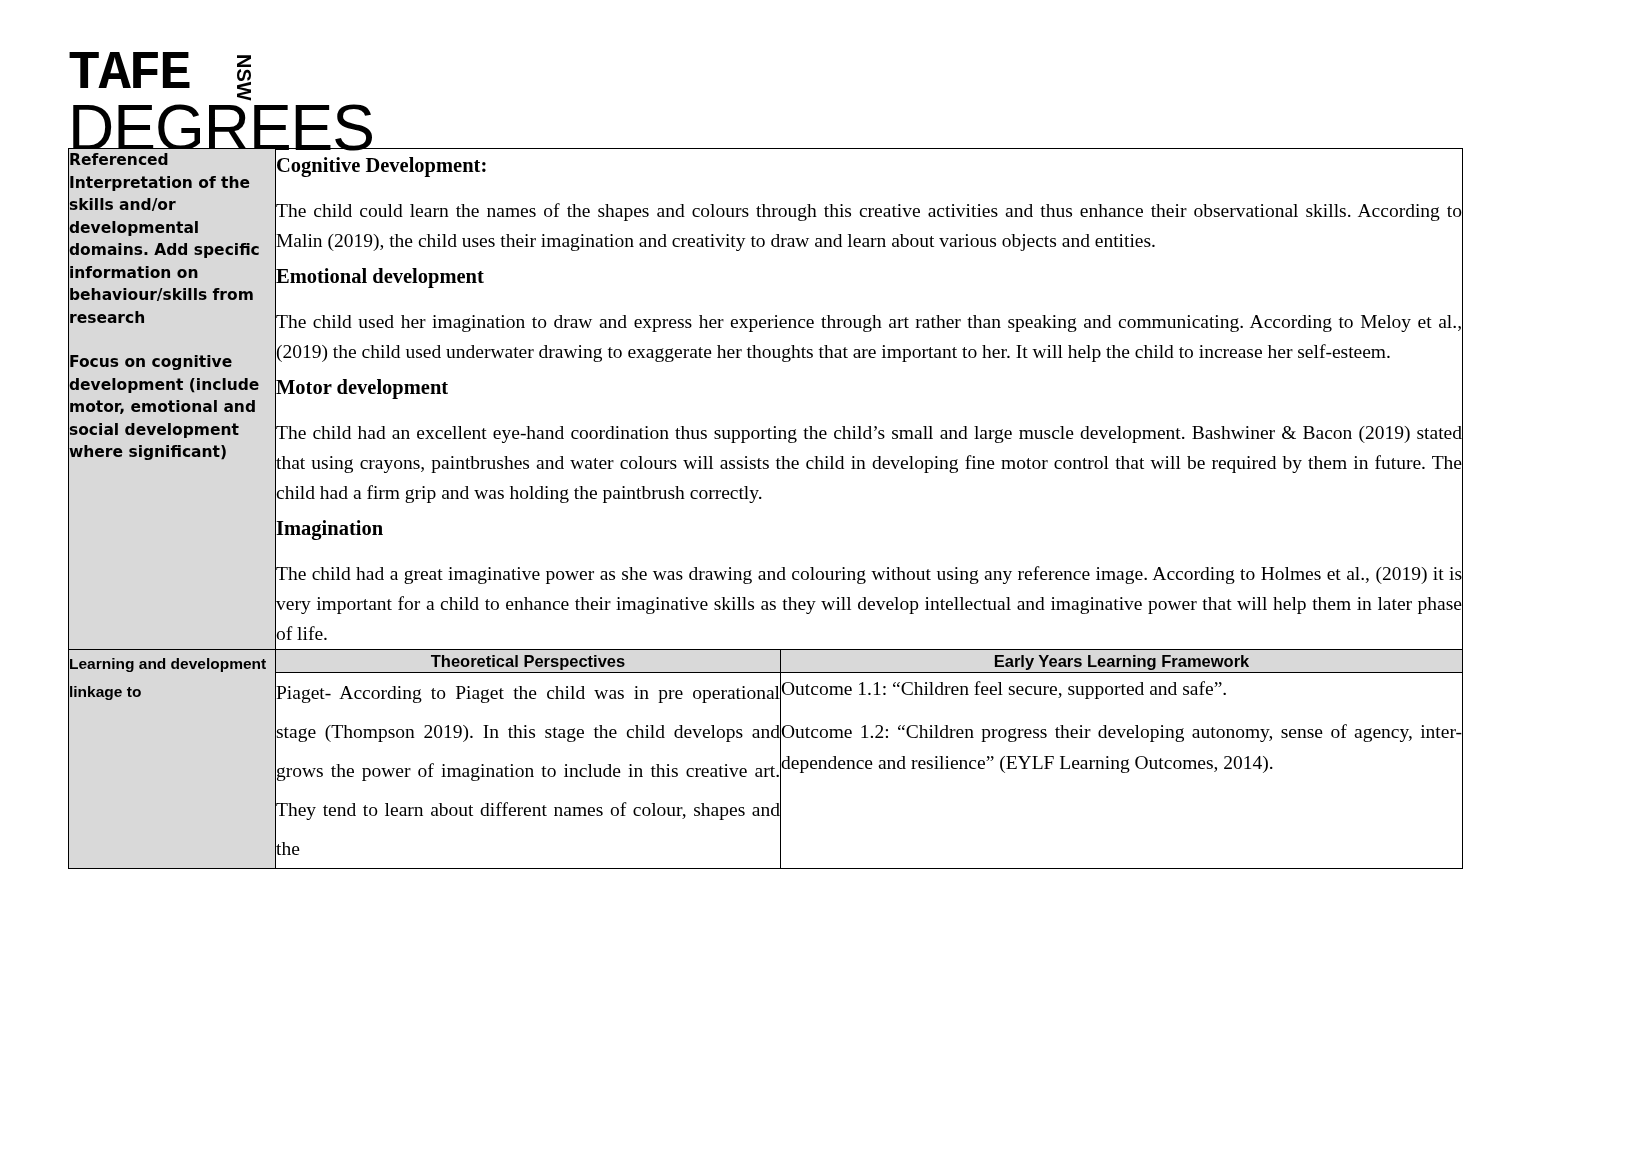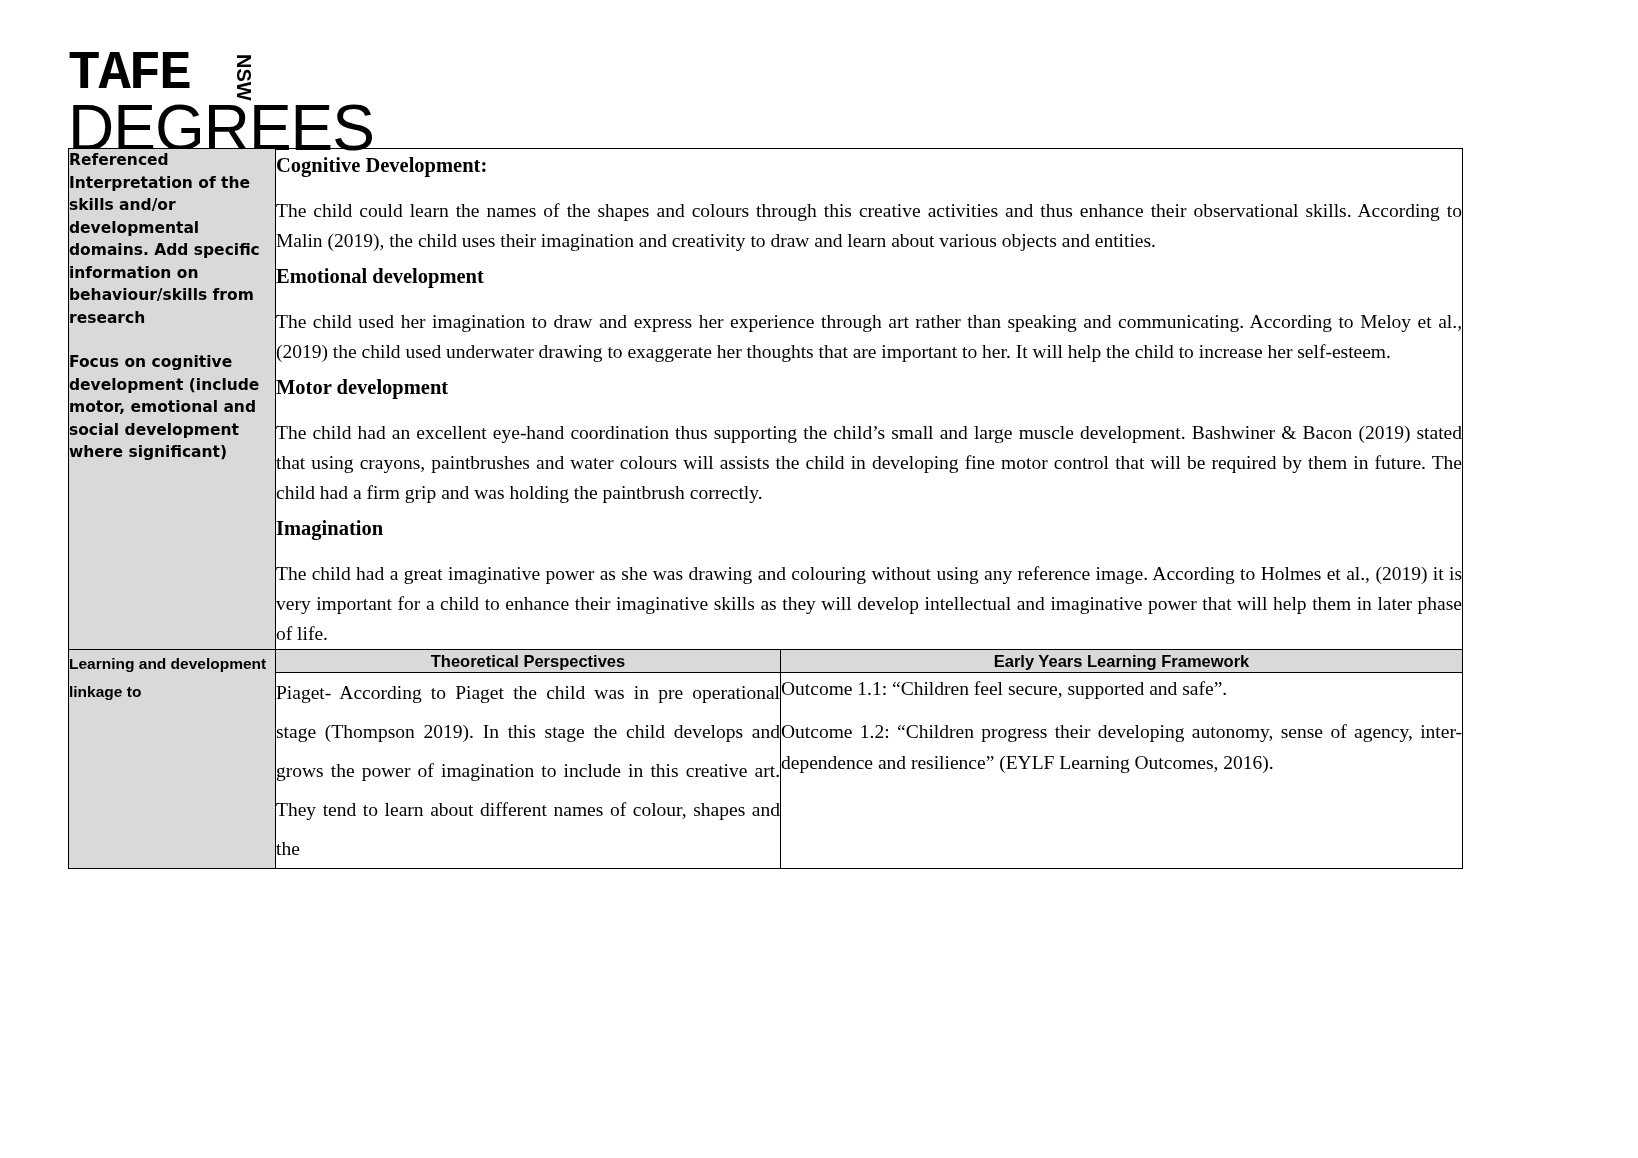--- a/index.html
+++ b/index.html
@@ -221,21 +221,21 @@
       <tr>
         <td class="label-cell-compact" rowspan="2">Learning and development linkage to</td>
         <td class="hdr-cell">Theoretical Perspectives</td>
         <td class="hdr-cell">Early Years Learning Framework</td>
       </tr>
 
       <tr class="clip-row">
         <td class="body-cell loose">Piaget- According to Piaget the child was in pre operational stage (Thompson 2019). In this stage the child develops and grows the power of imagination to include in this creative art. They tend to learn about different names of colour, shapes and the</td>
         <td class="body-cell tight">
           <p>Outcome 1.1: “Children feel secure, supported and safe”.</p>
-          <p>Outcome 1.2: “Children progress their developing autonomy, sense of agency, inter-dependence and resilience” (EYLF Learning Outcomes, 2016).</p>
+          <p>Outcome 1.2: “Children progress their developing autonomy, sense of agency, inter-dependence and resilience” (EYLF Learning Outcomes, 2014).</p>
         </td>
       </tr>
 
     </tbody>
   </table>
 
 
 </div>
 
 </body></html>

